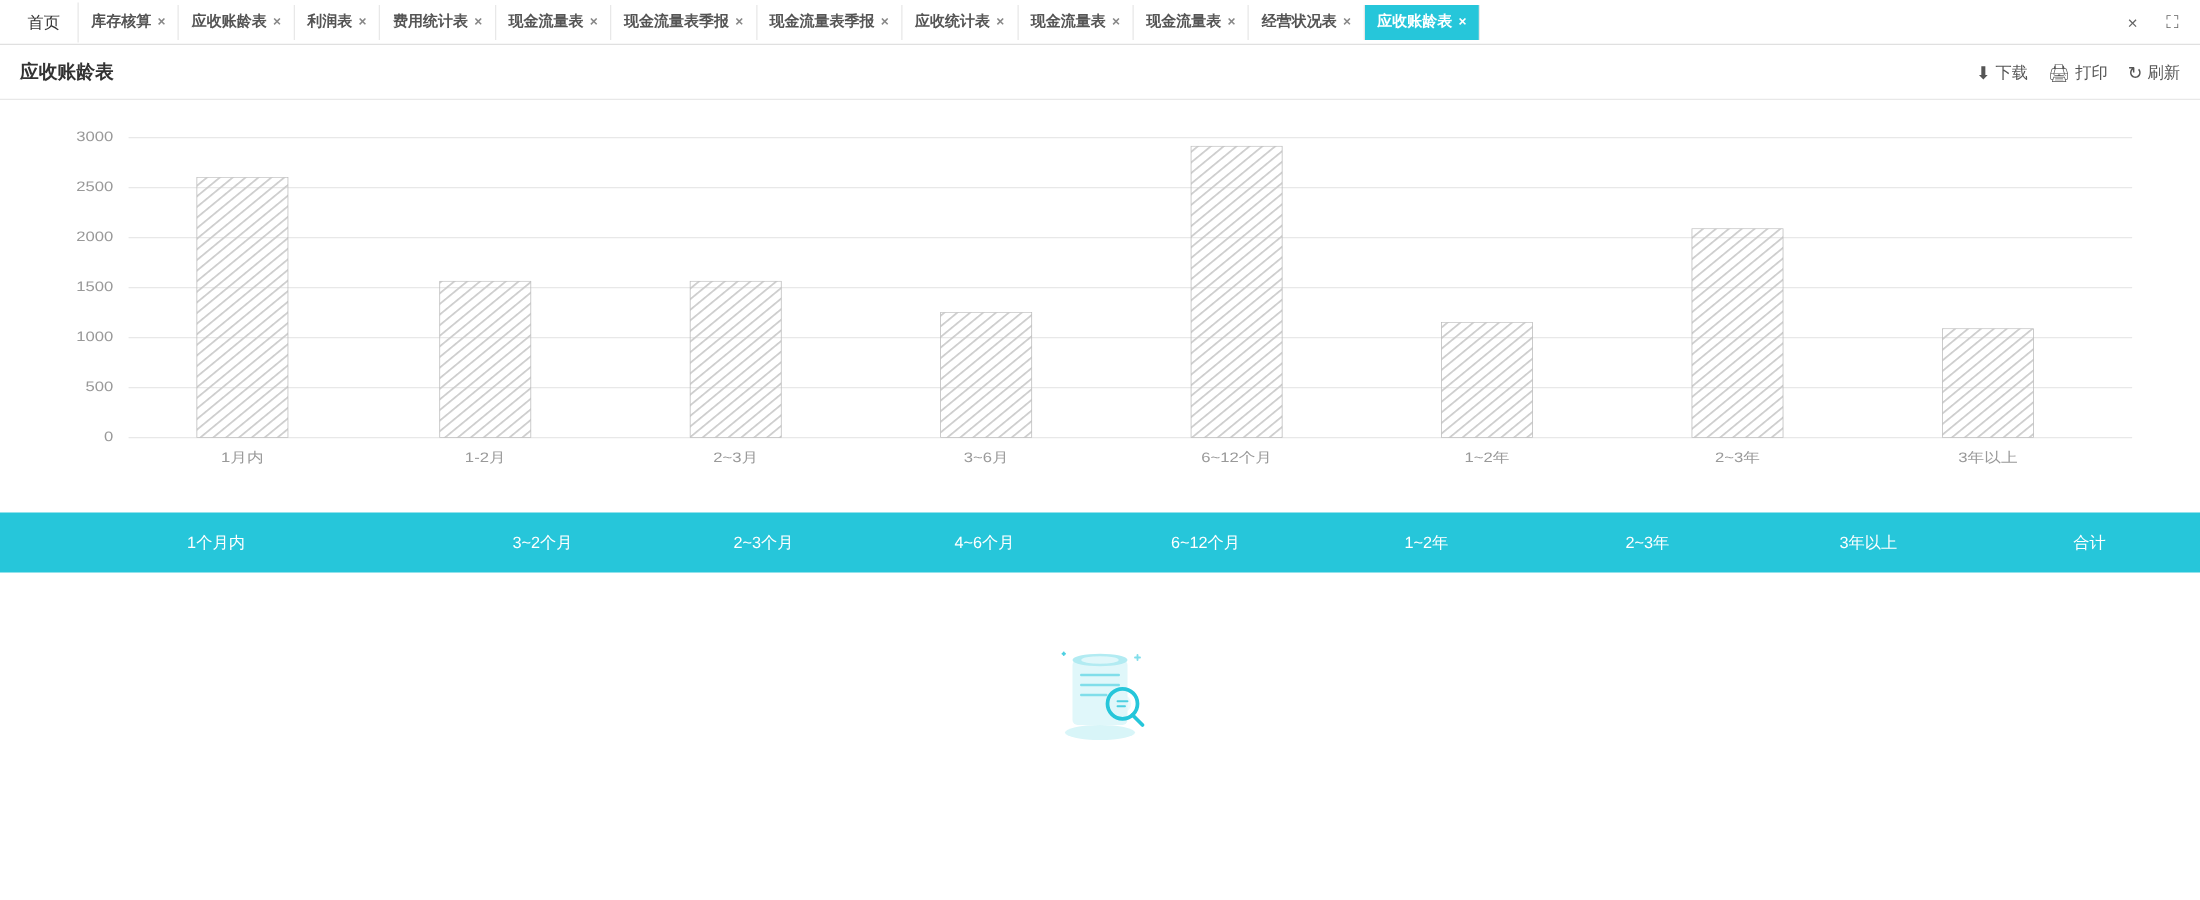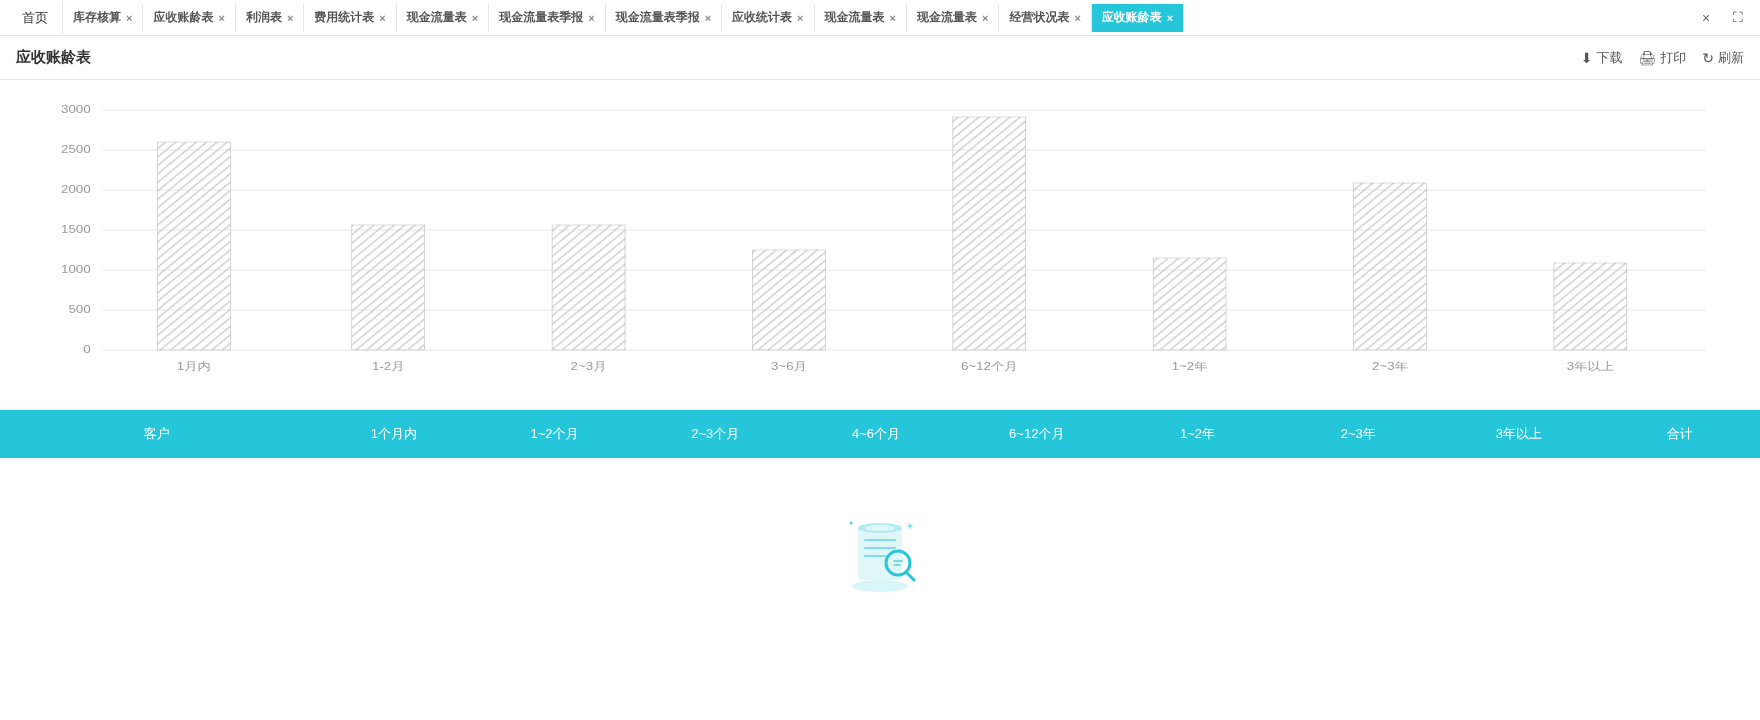--- a/index.html
+++ b/index.html
@@ -278,23 +278,22 @@
         <text x="625" y="270" text-anchor="middle" font-size="11" fill="#999">3~6月</text>
         <text x="790" y="270" text-anchor="middle" font-size="11" fill="#999">6~12个月</text>
         <text x="955" y="270" text-anchor="middle" font-size="11" fill="#999">1~2年</text>
         <text x="1120" y="270" text-anchor="middle" font-size="11" fill="#999">2~3年</text>
         <text x="1285" y="270" text-anchor="middle" font-size="11" fill="#999">3年以上</text>
       </svg>
     </div>
   </div>
 
   <div class="table-header">
-    <div class="th-cell">客户</div>
     <div class="th-cell">1个月内</div>
-    <div class="th-cell">1~2个月</div>
+    <div class="th-cell">3~2个月</div>
     <div class="th-cell">2~3个月</div>
     <div class="th-cell">4~6个月</div>
     <div class="th-cell">6~12个月</div>
     <div class="th-cell">1~2年</div>
     <div class="th-cell">2~3年</div>
     <div class="th-cell">3年以上</div>
     <div class="th-cell">合计</div>
   </div>
 
   <div class="empty-state">

